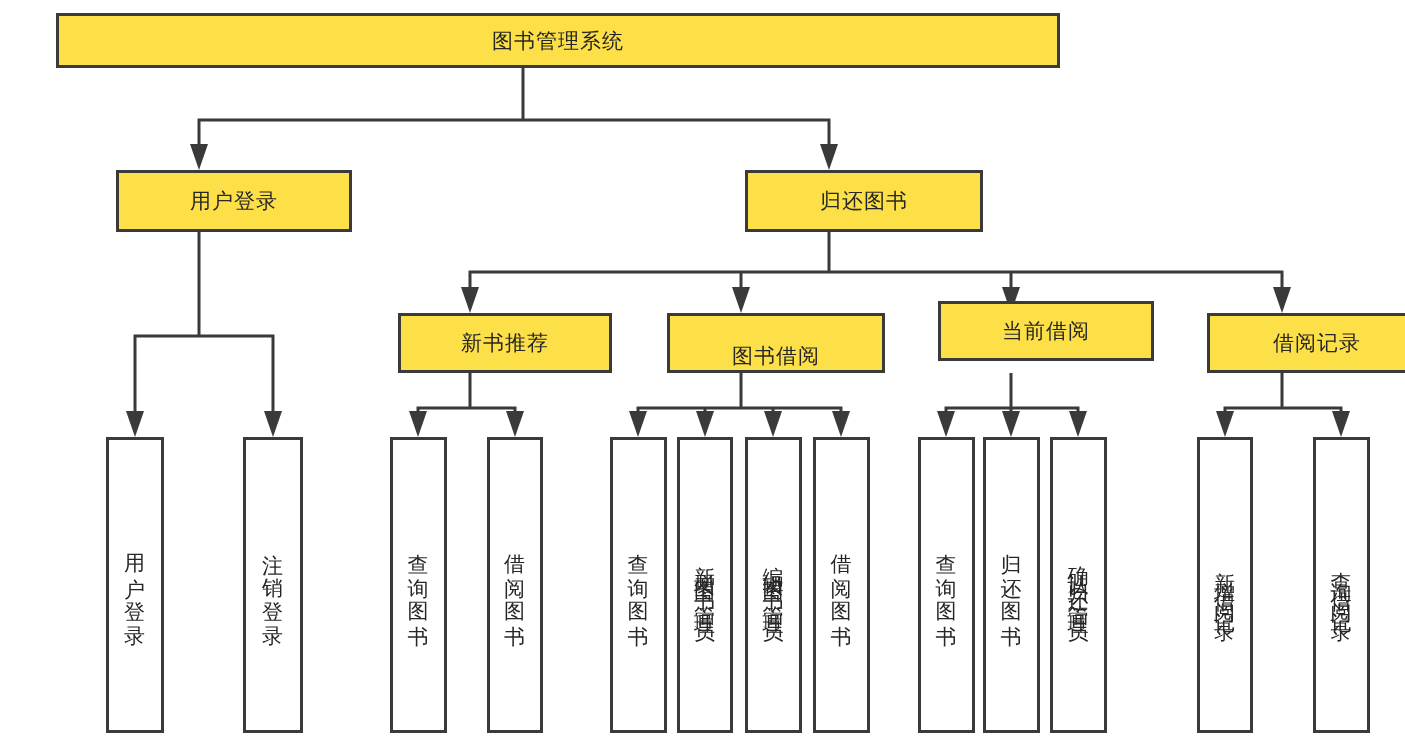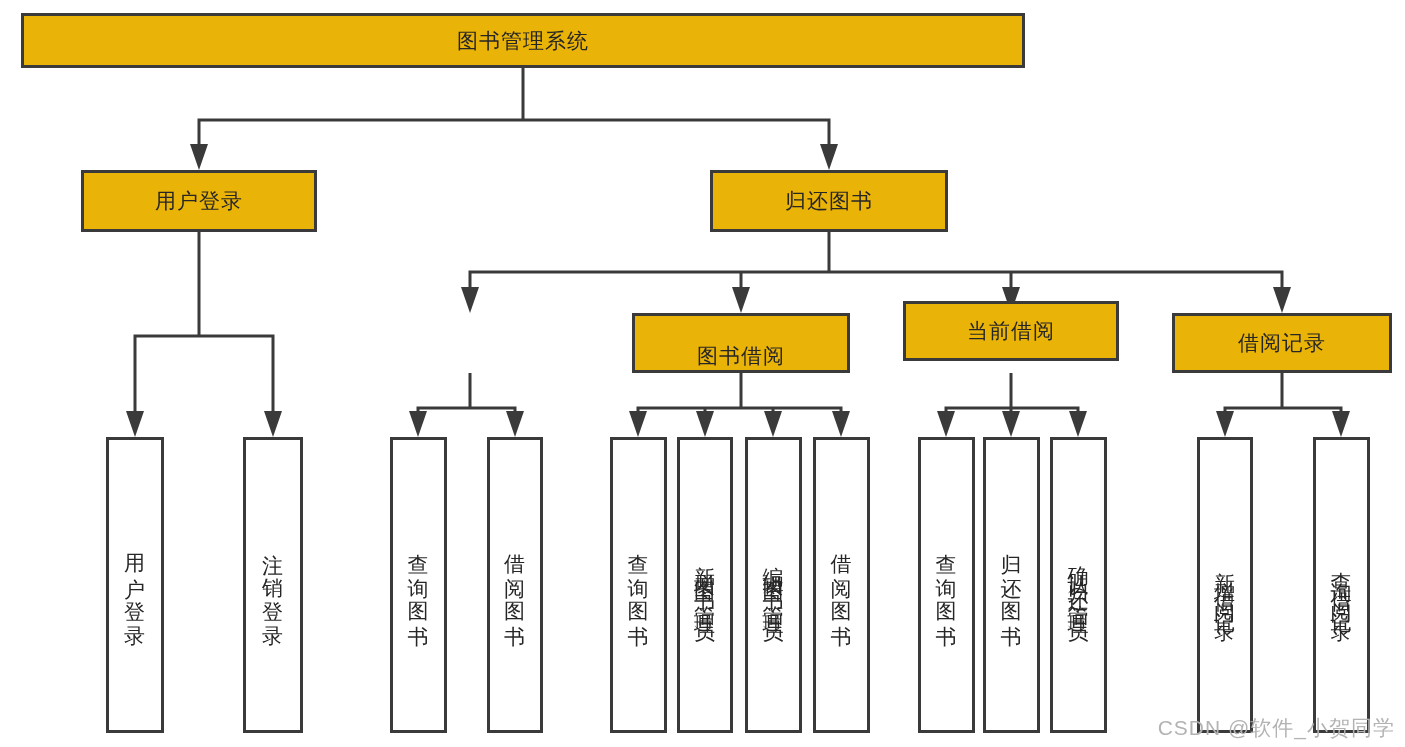--- a/index.html
+++ b/index.html
@@ -12,29 +12,30 @@
     overflow: hidden;
   }
   .wires {
     position: absolute;
     left: 0; top: 0;
     width: 1405px; height: 747px;
   }
   .node {
     position: absolute;
     box-sizing: border-box;
-    background: #eab308;
+    background: #fde047;
     border: 3px solid #3a3a3a;
     display: flex;
     align-items: center;
     justify-content: center;
     color: #262626;
     font-size: 21px;
     letter-spacing: 1px;
     white-space: nowrap;
+    margin-left: 35px;
   }
   .vnode {
     position: absolute;
     box-sizing: border-box;
     background: #ffffff;
     border: 3px solid #3a3a3a;
     top: 437px;
     height: 296px;
     display: flex;
     align-items: center;
@@ -112,20 +113,23 @@
     <span>图书管理系统</span>
   </div>
 
   <div class="node" style="left:81px; top:170px; width:236px; height:62px;">
     <span>用户登录</span>
   </div>
   <div class="node" style="left:710px; top:170px; width:238px; height:62px;">
     <span>归还图书</span>
   </div>
 
+  <div class="node" style="left:363px; top:313px; width:214px; height:60px;">
+    <span>新书推荐</span>
+  </div>
   <div class="node" style="left:632px; top:313px; width:218px; height:60px;align-items:flex-end;">
     <span>图书借阅</span>
   </div>
   <div class="node" style="left:903px; top:301px; width:216px; height:60px;">
     <span>当前借阅</span>
   </div>
   <div class="node" style="left:1172px; top:313px; width:220px; height:60px;">
     <span>借阅记录</span>
   </div>
 
@@ -166,15 +170,14 @@
     <span class="vtext sp-sm">确认归还（管理员）</span>
   </div>
 
   <div class="vnode" style="left:1197px; width:56px;">
     <span class="vtext sp-md">新增借阅记录</span>
   </div>
   <div class="vnode" style="left:1313px; width:57px;">
     <span class="vtext sp-md">查询借阅记录</span>
   </div>
 
-  <div class="watermark">CSDN @软件_小贺同学</div>
 
 </div>
 
 </body></html>

